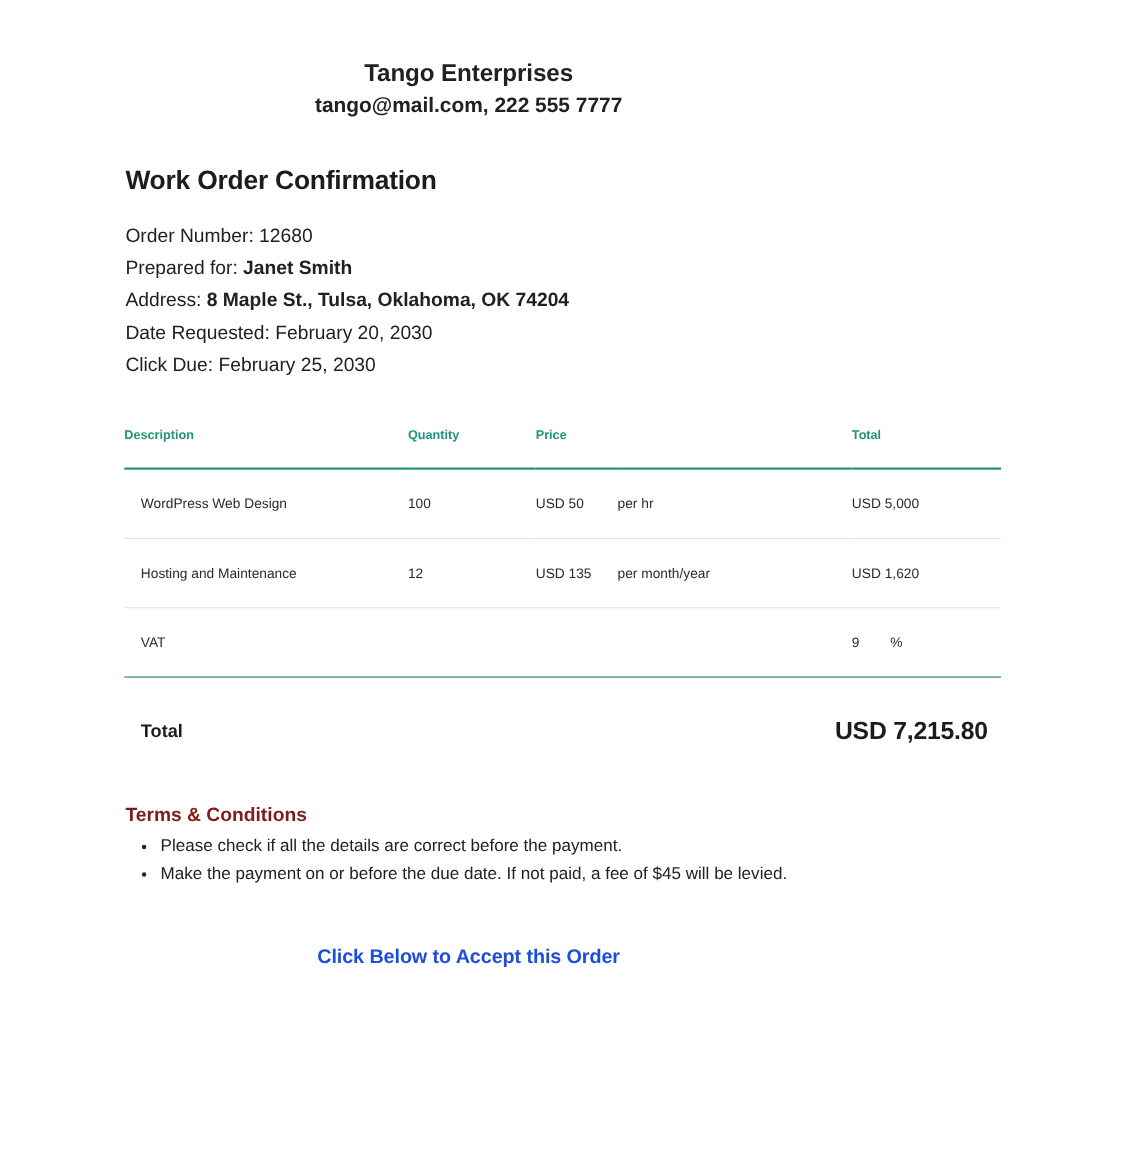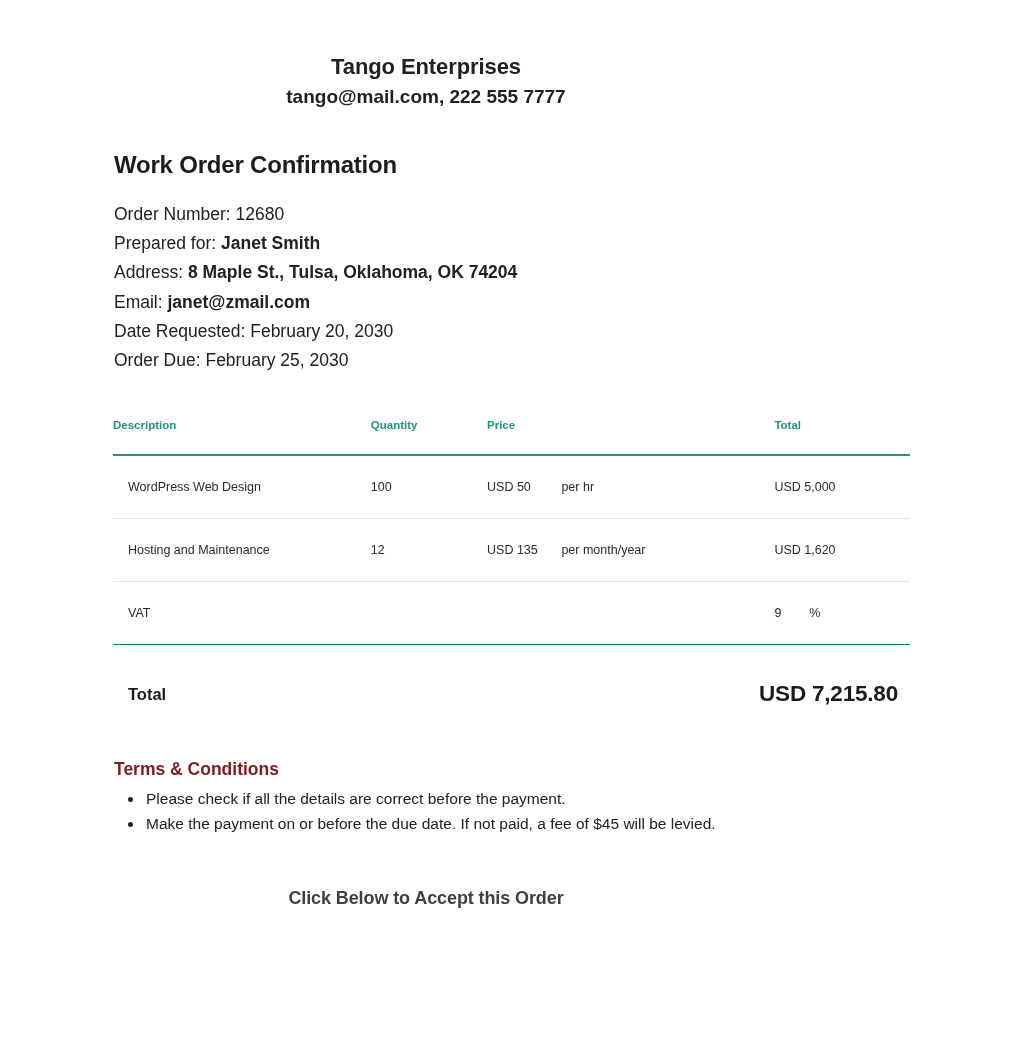--- a/index.html
+++ b/index.html
@@ -151,21 +151,21 @@
   }
 
   
   .cta {
     margin-top: 52px;
     text-align: center;
   }
   .cta-text {
     font-size: 18px;
     font-weight: bold;
-    color: #404040;
+    color: #1d4ed8;
     letter-spacing: -0.1px;
   }
   .pay-button {
     display: block;
     margin: 18px auto 0 auto;
     width: 320px;
     height: 82px;
     line-height: 82px;
     background: #219678;
     color: #ffffff;
@@ -188,23 +188,22 @@
     <div class="company-name">Tango Enterprises</div>
     <div class="company-contact">tango@mail.com, 222 555 7777</div>
   </div>
 
   <div class="doc-title">Work Order Confirmation</div>
 
   <div class="meta-block">
     <div class="meta-line"><span class="label">Order Number: </span><span class="value">12680</span></div>
     <div class="meta-line"><span class="label">Prepared for: </span><span class="value-bold">Janet Smith</span></div>
     <div class="meta-line"><span class="label">Address: </span><span class="value-bold">8 Maple St., Tulsa, Oklahoma, OK 74204</span></div>
-    <div class="meta-line"><span class="label">Email: </span><span class="value-bold">janet@zmail.com</span></div>
     <div class="meta-line"><span class="label">Date Requested: </span><span class="value">February 20, 2030</span></div>
-    <div class="meta-line"><span class="label">Order Due: </span><span class="value">February 25, 2030</span></div>
+    <div class="meta-line"><span class="label">Click Due: </span><span class="value">February 25, 2030</span></div>
   </div>
 
   <div class="table-wrap">
     <table class="items">
       <thead>
         <tr>
           <th class="col-desc">Description</th>
           <th class="col-qty">Quantity</th>
           <th class="col-price">Price</th>
           <th class="col-unit"></th>

